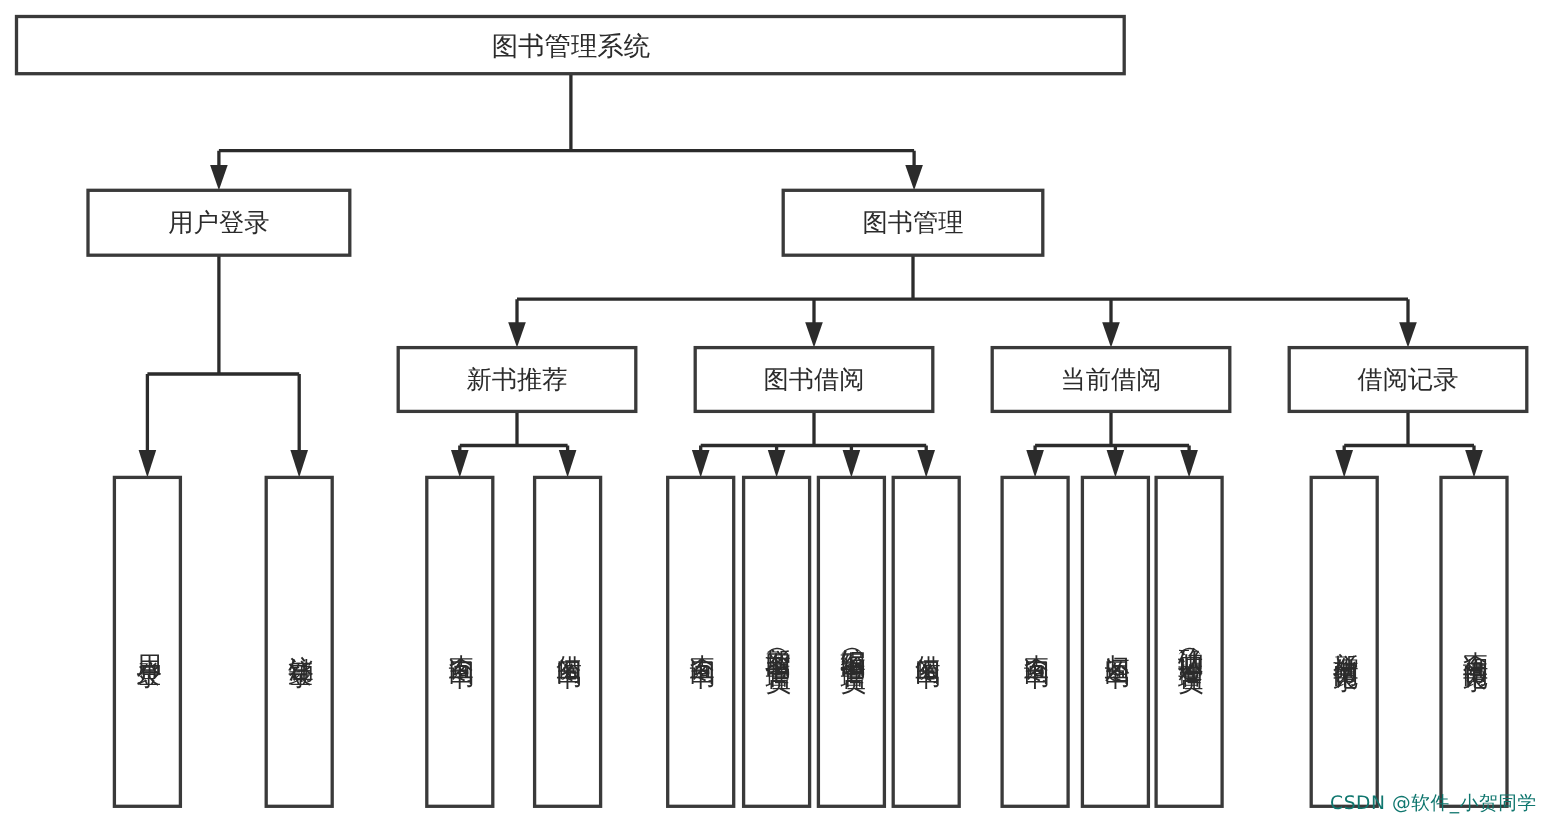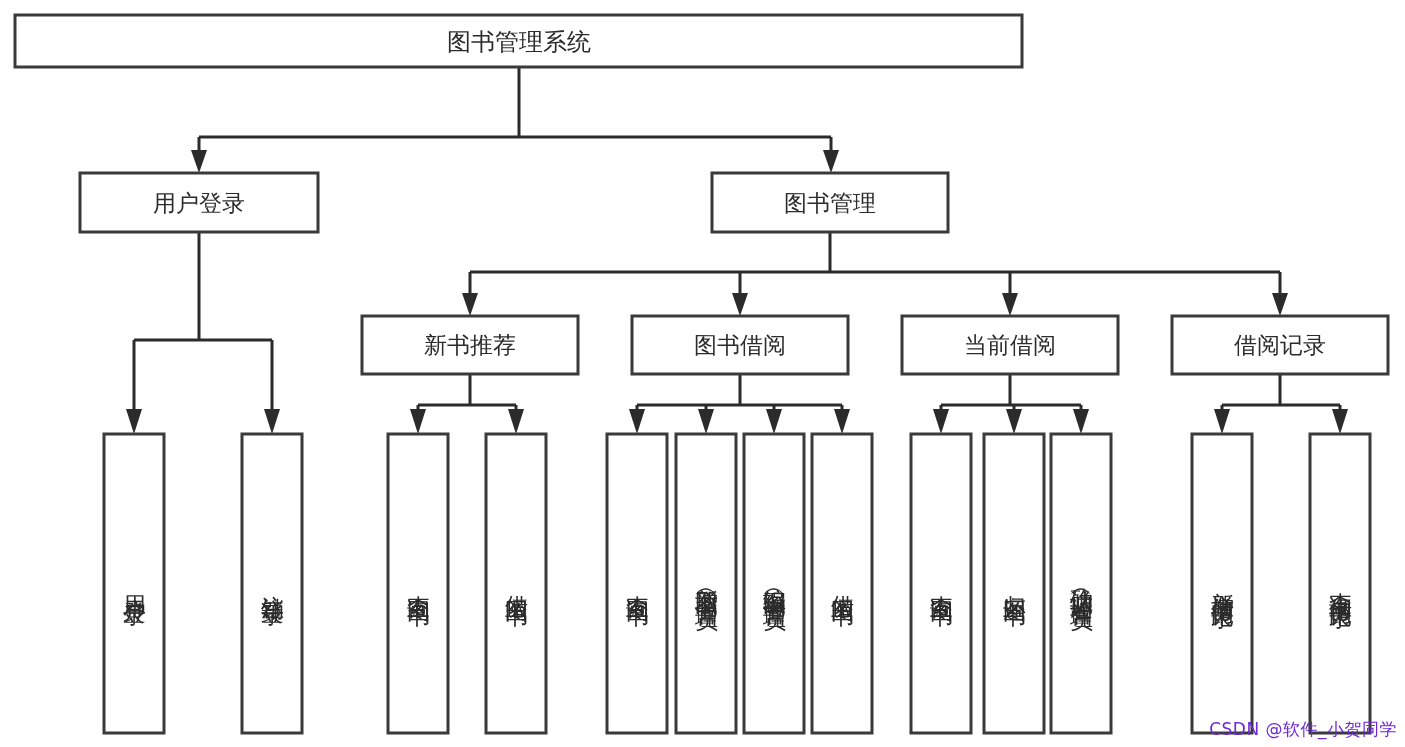--- a/index.html
+++ b/index.html
@@ -55,21 +55,21 @@
   .arrow-head {
     fill: #2b2b2b;
     stroke: none;
   }
   .watermark-text {
     position: absolute;
     right: 8px;
     bottom: 6px;
     font-family: "DejaVu Sans", "Liberation Sans", sans-serif;
     font-size: 17px;
-    color: #6d28d9;
+    color: #0f766e;
     white-space: nowrap;
     letter-spacing: 0.5px;
   }
 </style>
 </head>
 <body>
 
 <svg id="diagram" viewBox="0 0 1405 747">
 
   <g>

